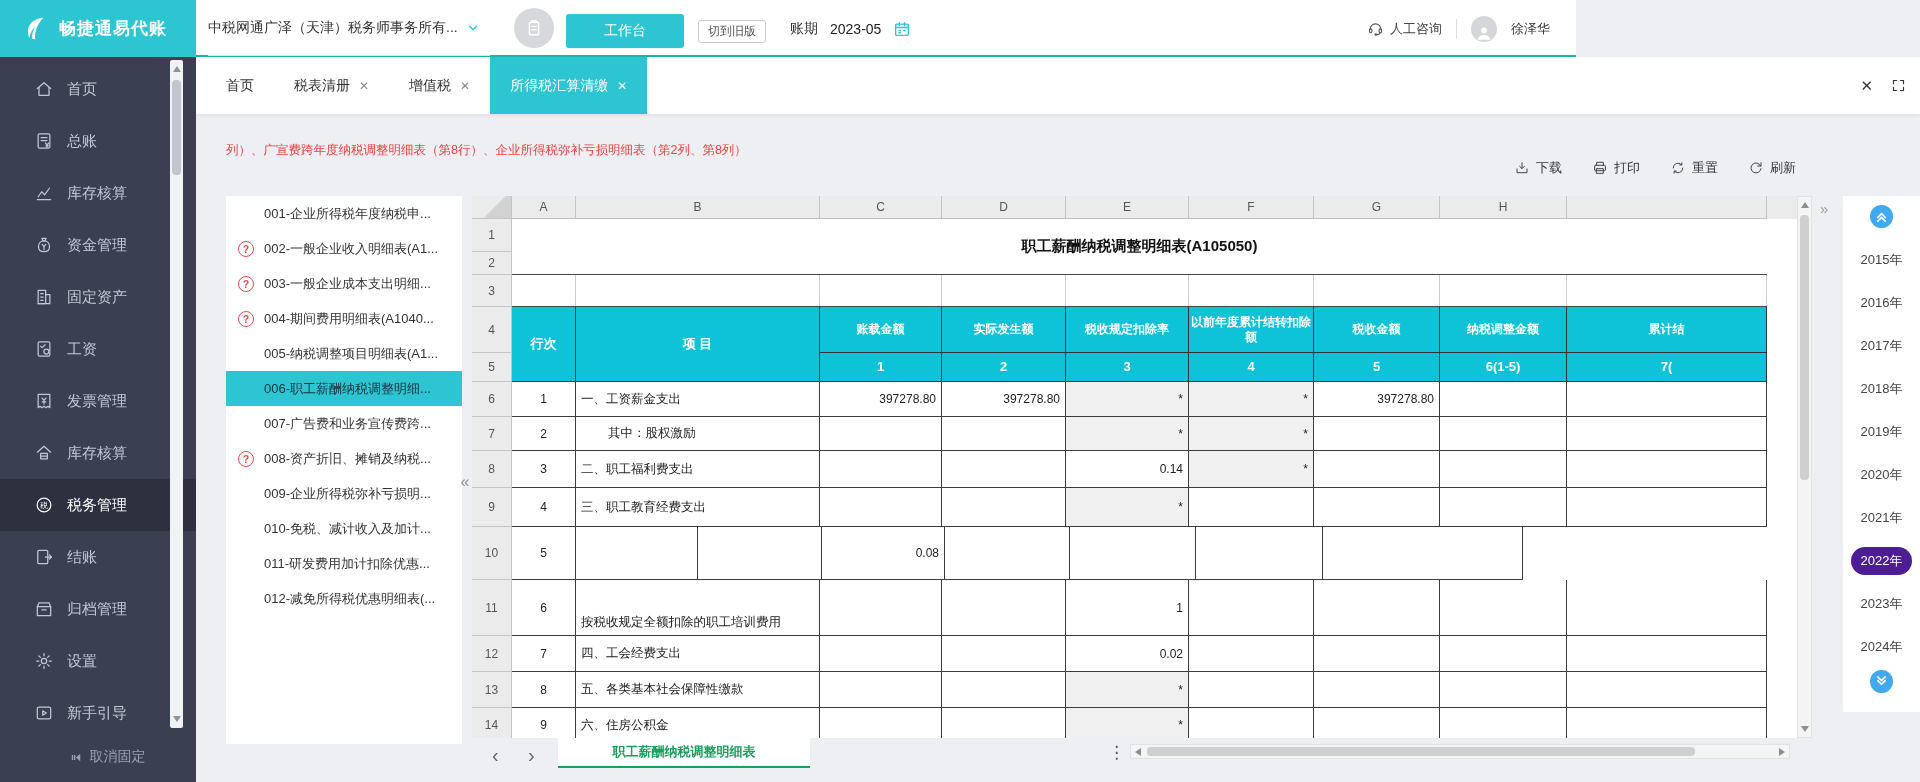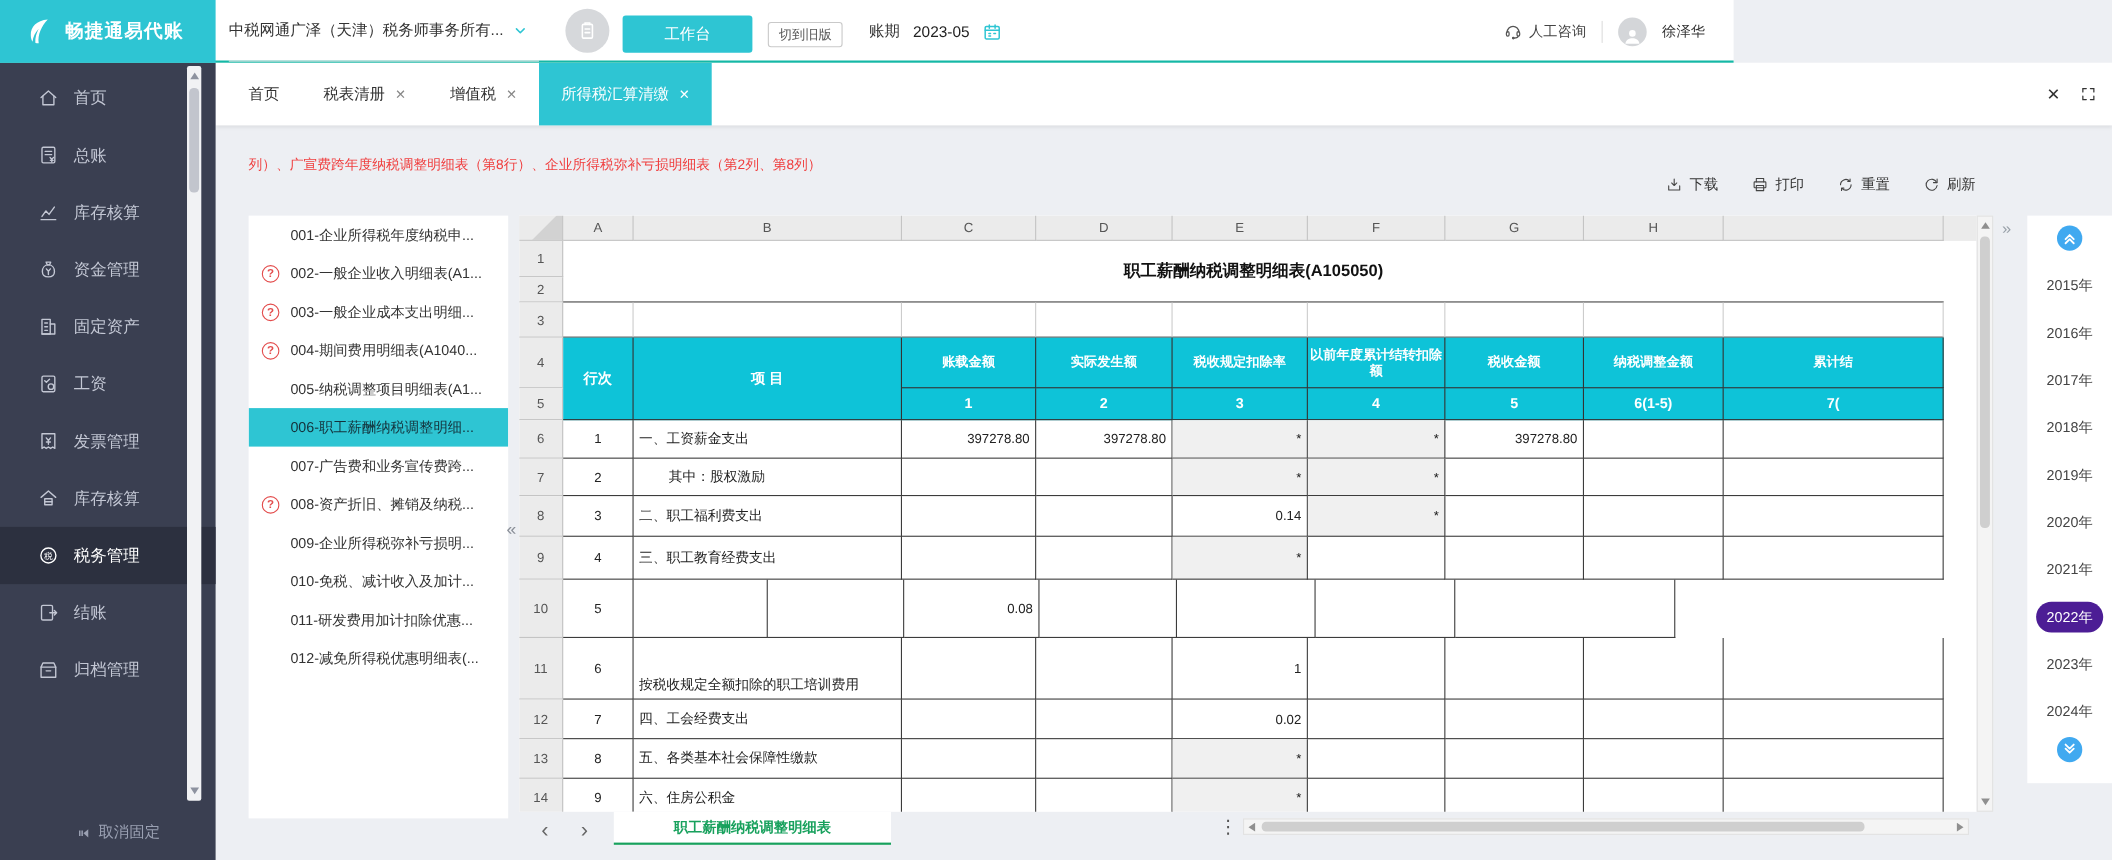--- a/index.html
+++ b/index.html
@@ -246,20 +246,34 @@
           <path d="M13.5 12H21M18.5 9.5L21 12l-2.5 2.5"></path>
         </svg>
         <span>结账</span>
       </div>
       <div class="sb-item">
         <svg class="ic" style="width:20px;height:20px" viewBox="0 0 24 24" fill="none" stroke="currentColor" stroke-width="1.5" stroke-linecap="round" stroke-linejoin="round">
           <path d="M4 9l2-4.5h12L20 9v11H4z"></path>
           <path d="M4 9h16M9.5 13h5"></path>
         </svg>
         <span>归档管理</span>
+      </div>
+      <div class="sb-item">
+        <svg class="ic" style="width:20px;height:20px" viewBox="0 0 24 24" fill="none" stroke="currentColor" stroke-width="1.5" stroke-linecap="round" stroke-linejoin="round">
+          <circle cx="12" cy="12" r="3.2"></circle>
+          <path d="M12 3.2v2.6M12 18.2v2.6M3.2 12h2.6M18.2 12h2.6M5.8 5.8l1.9 1.9M16.3 16.3l1.9 1.9M18.2 5.8l-1.9 1.9M7.7 16.3l-1.9 1.9"></path>
+        </svg>
+        <span>设置</span>
+      </div>
+      <div class="sb-item">
+        <svg class="ic" style="width:20px;height:20px" viewBox="0 0 24 24" fill="none" stroke="currentColor" stroke-width="1.5" stroke-linecap="round" stroke-linejoin="round">
+          <rect x="4" y="5" width="16" height="14" rx="2"></rect>
+          <path d="M10.5 9.3l4.2 2.7-4.2 2.7z"></path>
+        </svg>
+        <span>新手引导</span>
       </div>
     </div>
   <div id="sb-scroll">
     <div class="arr-up"></div>
     <div class="thumb"></div>
     <div class="arr-dn"></div>
   </div>
 </div>
 <div id="unpin" style="z-index:6;">
   <svg viewBox="0 0 24 24" fill="currentColor">

